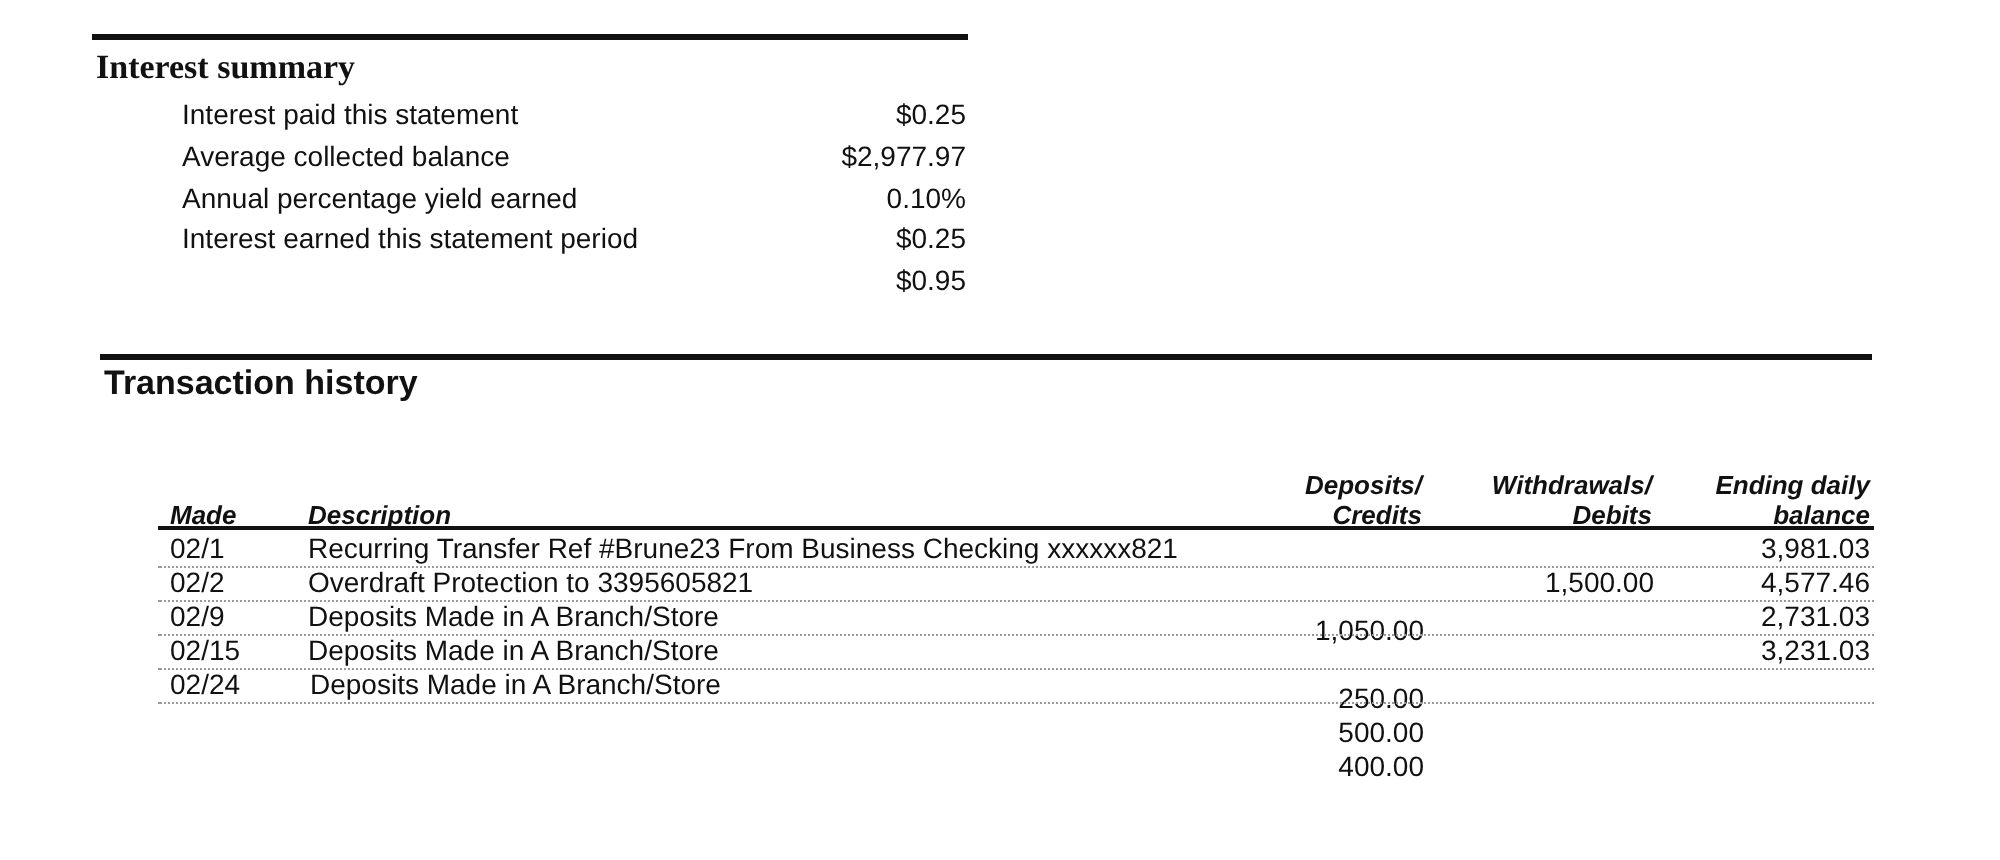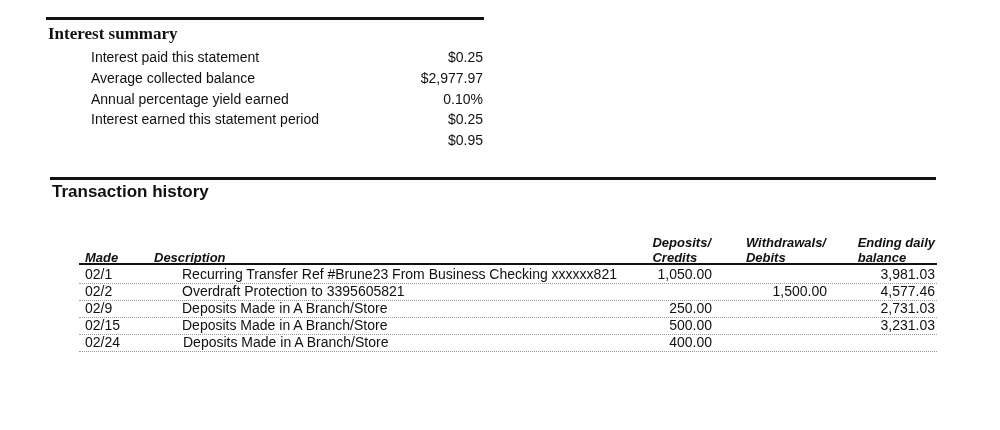--- a/index.html
+++ b/index.html
@@ -6,27 +6,27 @@
   body { width: 1000px; height: 430px; position: relative; overflow: hidden;
          font-family: "Liberation Sans", sans-serif; color: #111; }
   .rule-top { position: absolute; left: 46px; top: 17px; width: 438px; height: 3px; background: #111; }
   .h-interest { position: absolute; left: 48px; top: 24px; font-size: 17px; font-weight: bold; font-family: Liberation Serif, serif; }
   .int-row { position: absolute; left: 91px; width: 392px; font-size: 14px; height: 20px; }
   .int-row .lbl { position: absolute; left: 0; top: 0; }
   .int-row .val { position: absolute; right: 0; top: 0; }
   .rule-mid { position: absolute; left: 50px; top: 177px; width: 886px; height: 3px; background: #111; }
   .h-trans { position: absolute; left: 52px; top: 182px; font-size: 17px; font-weight: bold; }
   .th { position: absolute; font-size: 13px; font-weight: bold; font-style: italic; line-height: 15px; }
-  .th.r { }
+  .th.r { text-align: right; }
   .head-rule { position: absolute; left: 79px; top: 263px; width: 858px; height: 2px; background: #111; }
   .trow { position: absolute; left: 79px; width: 858px; height: 17px; border-bottom: 1px dotted #999; font-size: 14px; }
   .trow span { position: absolute; top: 0; line-height: 17px; }
   .c-date { left: 6px; }
-  .c-desc { left: 75px; margin-left: 28px; }
-  .c-dep { right: 225px; }
+  .c-desc { left: 75px; }
+  .c-dep { right: 225px; margin-top: 41px; }
   .c-wd { right: 110px; }
   .c-bal { right: 2px; }
 </style>
 </head>
 <body>
 
 <div class="rule-top"></div>
 <div class="h-interest">Interest summary</div>
 
 <div class="int-row" style="top:49px">

